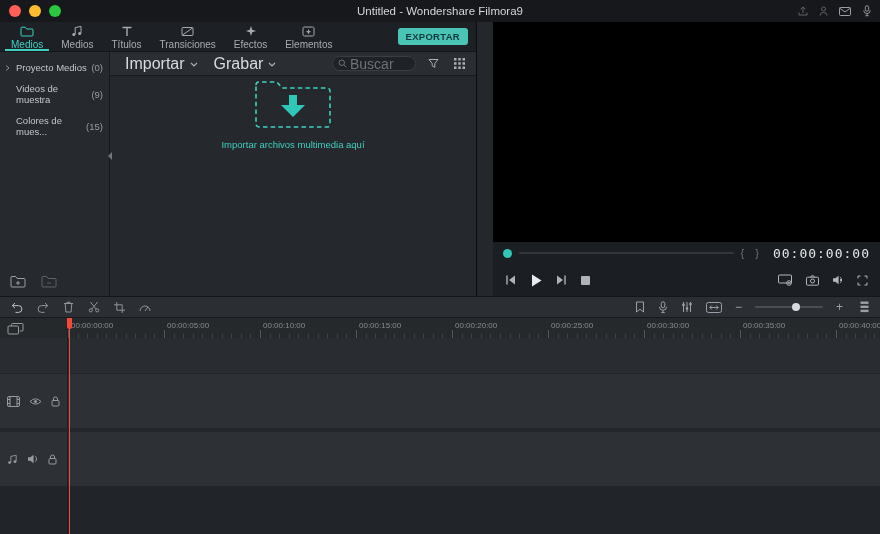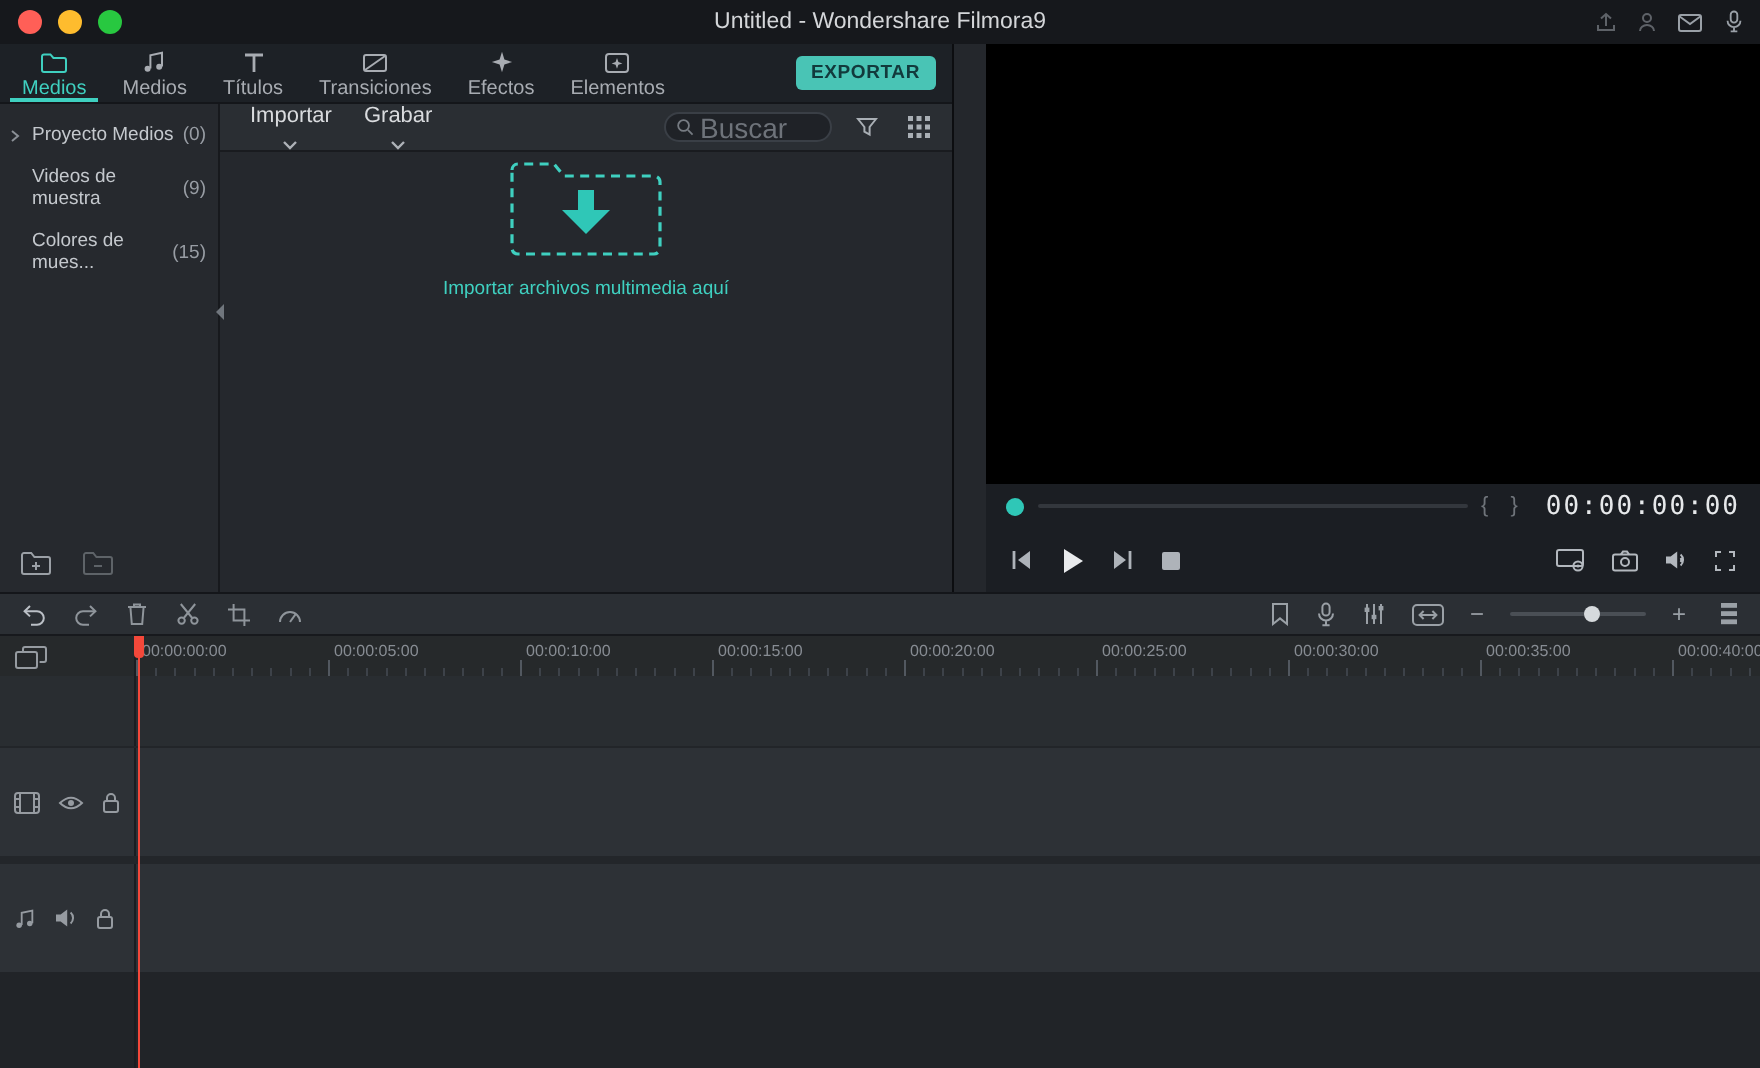--- a/index.html
+++ b/index.html
@@ -39,21 +39,21 @@
   .side-item { position:relative; display:flex; align-items:center; padding:5px 6px 5px 16px; font-size:9.5px; color:#c4c8cd; }
   .side-item .chev { position:absolute; left:5px; top:50%; transform:translateY(-50%); color:#8b9097; }
   .side-item .count { margin-left:auto; color:#989da4; padding-left:4px; }
   .folder-actions { position:absolute; left:10px; bottom:8px; display:flex; gap:15px; color:#9ba0a6; }
   .folder-actions .dim { color:#5e6368; }
   .collapse-handle { position:absolute; left:108px; top:100px; width:0; height:0;
     border-top:4px solid transparent; border-bottom:4px solid transparent; border-right:4px solid #70767d; }
 
   .media-panel { flex:1; display:flex; flex-direction:column; }
   .media-toolbar { height:24px; flex:none; background:#2a2e33; border-bottom:1px solid #191b1f; display:flex; align-items:center; padding:0 8px; gap:2px; }
-  .dd { display:flex; align-items:center; gap:5px; color:#d9dbde; font-size:11px; padding:0 7px;flex-direction:column; }
+  .dd { display:flex; align-items:center; gap:5px; color:#d9dbde; font-size:16px; padding:0 7px; }
   .dd .chev-dn { color:#aeb2b8; margin-top:1px; }
   .searchbox { margin-left:auto; width:84px; height:15px; background:#1f2227; border:1px solid #3a3f46; border-radius:8px; display:flex; align-items:center; gap:3px; padding:0 5px; color:#767b82; }
   .searchbox input { flex:1; min-width:0; background:transparent; border:none; outline:none; color:#b6bac0; font-size:14px; font-family:inherit; }
   .searchbox input::placeholder { color:#6e737a; }
   .mt-icon { width:18px; display:flex; justify-content:center; color:#a9afb5; margin-left:6px; }
 
   .media-empty { flex:1; display:flex; flex-direction:column; align-items:center; gap:9px; padding-bottom:14px; }
   .empty-label { color:#3fd0c0; font-size:9.5px; }
 
   

